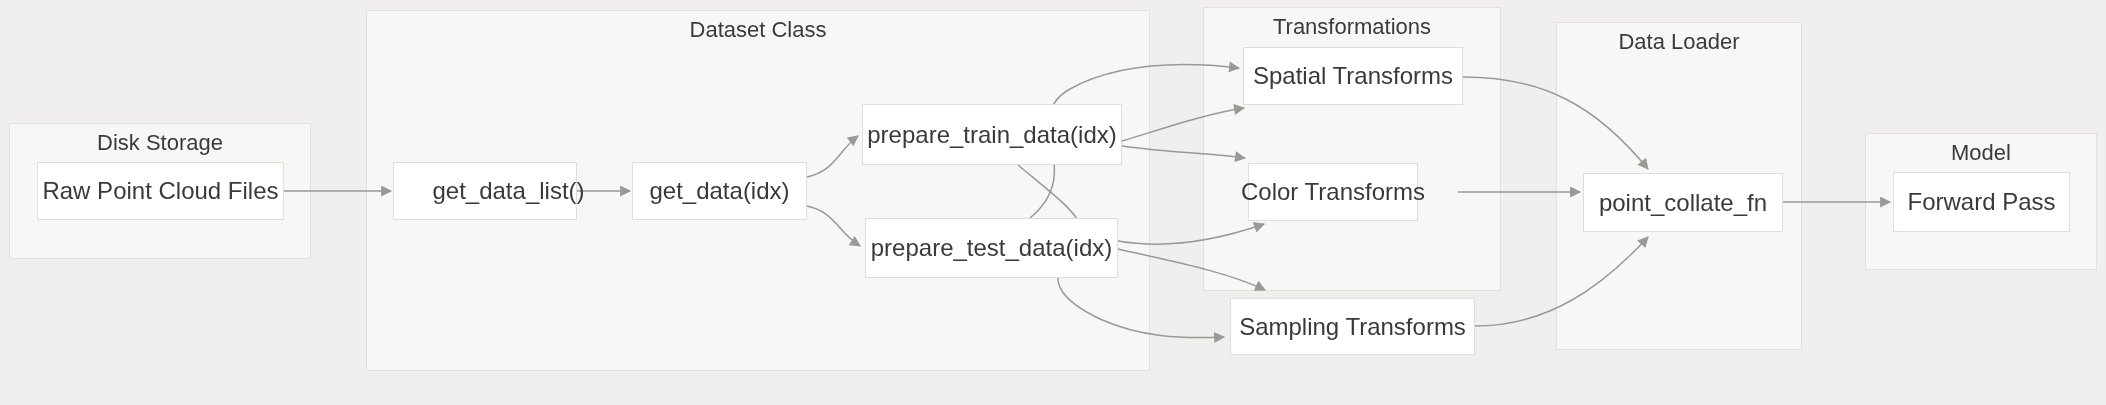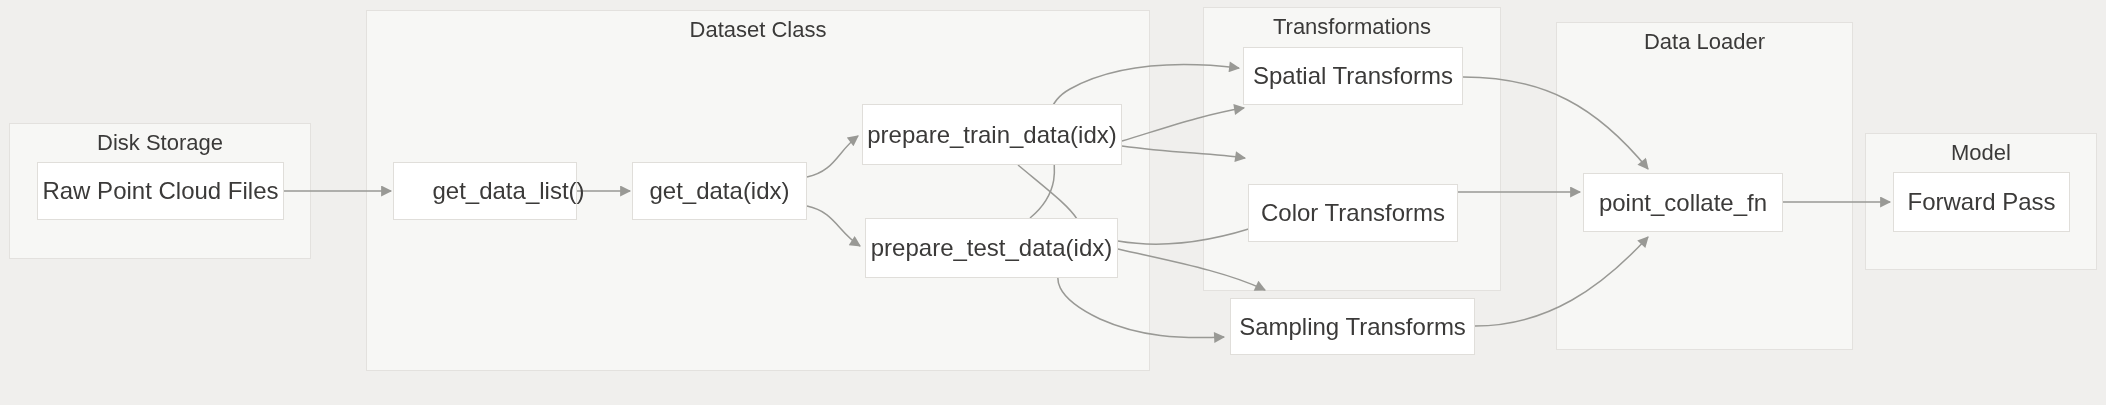--- a/index.html
+++ b/index.html
@@ -53,31 +53,31 @@
   .edge {
     fill: none;
     stroke: var(--arrow-color, #999995);
     stroke-width: 1.5px;
   }
 
   
   #g-disk-storage    { left: 9px;    top: 123px; width: 302px; height: 136px; }
   #g-dataset-class   { left: 366px;  top: 10px;  width: 784px; height: 361px; }
   #g-transformations { left: 1203px; top: 7px;   width: 298px; height: 284px; }
-  #g-data-loader     { left: 1556px; top: 22px;  width: 297px; height: 328px; }
+  #g-data-loader     { left: 1556px; top: 22px;  width: 246px; height: 328px; }
   #g-model           { left: 1865px; top: 133px; width: 232px; height: 137px; }
 
   
   #n-raw-files     { left: 37px;   top: 162px; width: 247px; height: 58px; }
   #n-get-data-list { left: 393px;  top: 162px; width: 184px; height: 58px; padding-left: 47px; }
   #n-get-data      { left: 632px;  top: 162px; width: 175px; height: 58px; text-align: center; }
   #n-prepare-train { left: 862px;  top: 104px; width: 260px; height: 61px; }
   #n-prepare-test  { left: 865px;  top: 218px; width: 253px; height: 60px; }
   #n-spatial       { left: 1243px; top: 47px;  width: 220px; height: 58px; }
-  #n-color         { left: 1248px; top: 163px; width: 210px; height: 58px; margin-top: 21px; }
+  #n-color         { left: 1248px; top: 163px; width: 170px; height: 58px; }
   #n-sampling      { left: 1230px; top: 298px; width: 245px; height: 57px; }
   #n-point-collate { left: 1583px; top: 173px; width: 200px; height: 59px; }
   #n-forward-pass  { left: 1893px; top: 172px; width: 177px; height: 60px; }
 </style>
 </head>
 <body>
 
 <div id="canvas">
 
   <div class="group" id="g-disk-storage">

